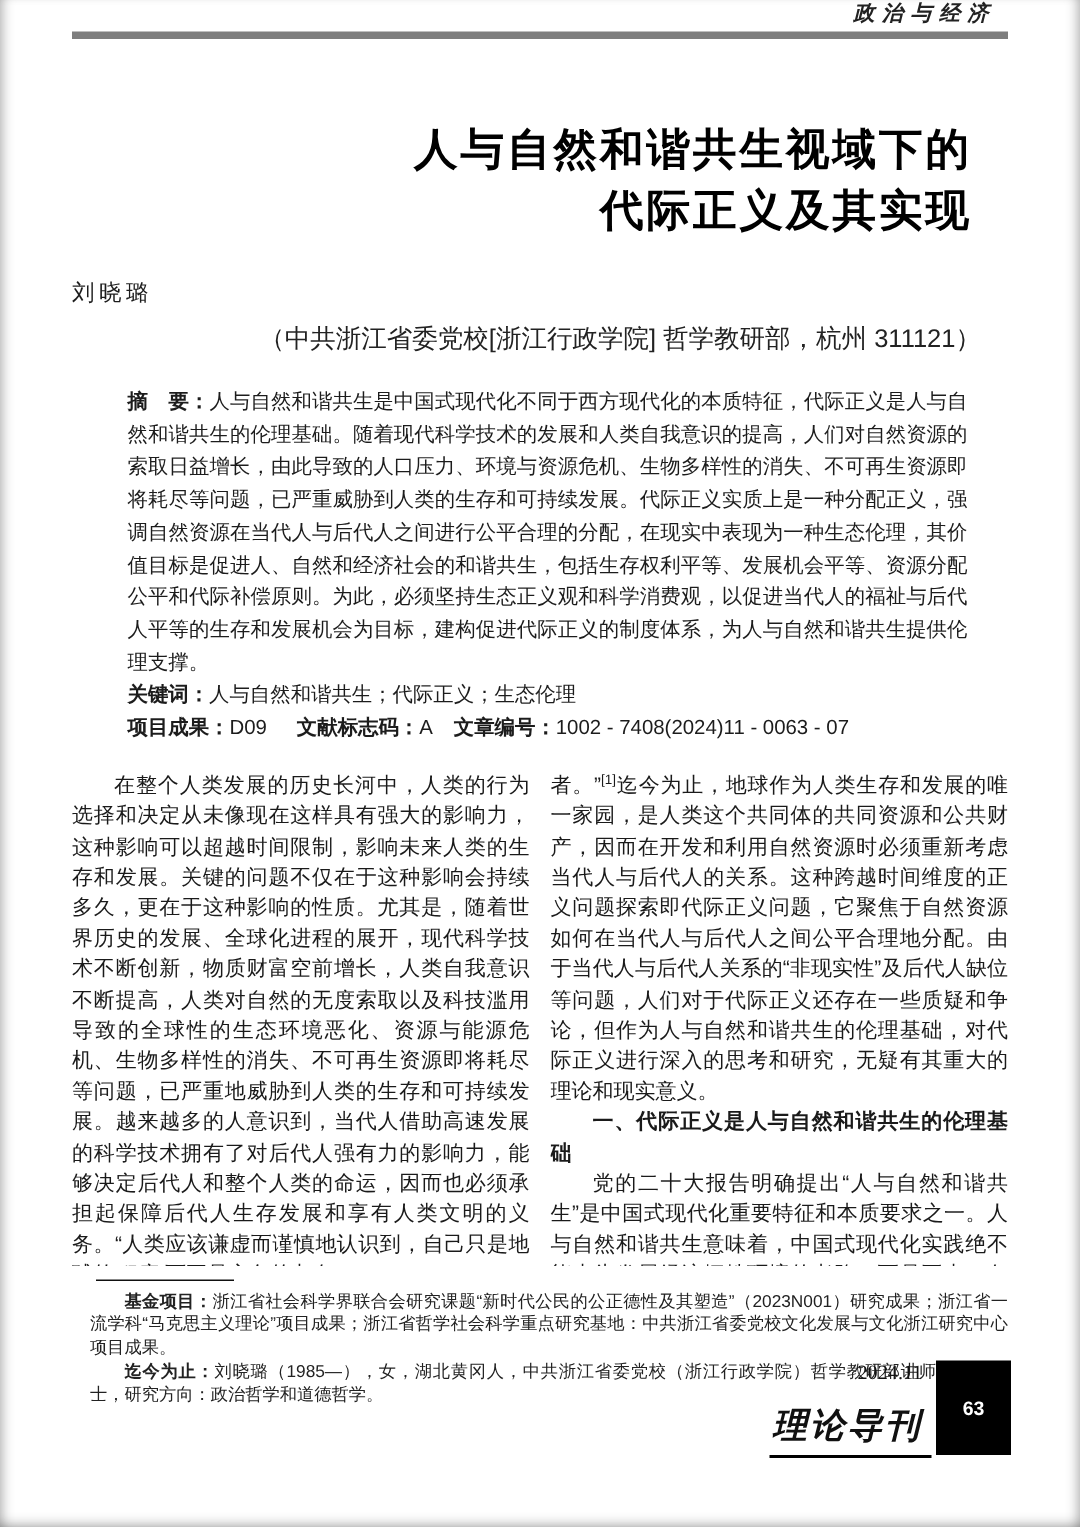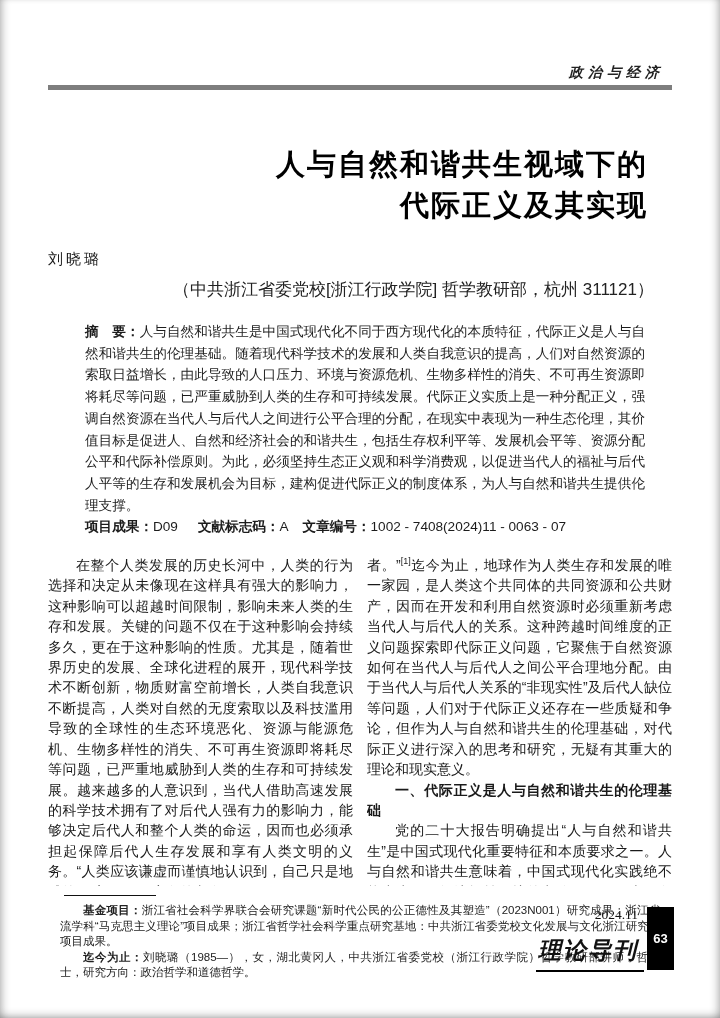--- a/index.html
+++ b/index.html
@@ -7,21 +7,21 @@
     position:relative; width:720px; height:1018px; background:#fff;
     font-family:"Liberation Sans", sans-serif; color:#1c1c1c; overflow:hidden;
     box-shadow: inset 7px 0 8px -5px rgba(0,0,0,.28),
                 inset -7px 0 8px -5px rgba(0,0,0,.28),
                 inset 0 -7px 8px -5px rgba(0,0,0,.28);
   }
   .content { position:absolute; left:48px; top:0; width:624px; }
 
   
   .journal-section {
-    text-align:right; padding-top:64px; padding-right:8px;
+    text-align:right; padding-right:8px;
     font-family:"Liberation Serif", serif; font-style:italic; font-weight:bold;
     font-size:14px; letter-spacing:5px; color:#222;
   }
   .header-rule { height:5px; background:#7e7e7e; margin-top:3px; }
 
   
   .title {
     margin-top:54px; text-align:right; padding-right:24px;
     font-weight:bold; font-size:29px; line-height:41px; letter-spacing:2px; color:#000;
   }
@@ -52,21 +52,21 @@
   .page-footer { position:absolute; right:46px; bottom:46px; display:flex; align-items:stretch; }
   .footer-line-group {
     display:flex; align-items:flex-end; gap:12px;
     border-bottom:2.5px solid #000; padding:0 6px 4px 2px;flex-direction:column;
   }
   .footer-date { font-family:"Liberation Serif", serif; font-size:13.5px; color:#111; }
   .footer-journal { font-family:"Liberation Serif", serif; font-style:italic; font-weight:bold; font-size:23px; letter-spacing:2px; color:#111; }
   .footer-pagebox {
     background:#000; color:#fff; font-size:13px; font-weight:bold;
     display:flex; align-items:center; justify-content:center;
-    width:27px; margin-left:3px; margin-bottom:2px;
+    width:50px; margin-left:3px; margin-bottom:2px;
   }
 </style>
 </head>
 <body>
 
 <div class="page">
   <div class="content">
 
     <div class="journal-section">政治与经济</div>
     <div class="header-rule"></div>
@@ -74,20 +74,21 @@
     <div class="title">
       <div>人与自然和谐共生视域下的</div>
       <div>代际正义及其实现</div>
     </div>
 
     <div class="author">刘晓璐</div>
     <div class="affiliation">（中共浙江省委党校[浙江行政学院] 哲学教研部，杭州 311121）</div>
 
     <div class="meta">
       <p style="margin:0"><b>摘　要：</b><span>人与自然和谐共生是中国式现代化不同于西方现代化的本质特征，代际正义是人与自然和谐共生的伦理基础。随着现代科学技术的发展和人类自我意识的提高，人们对自然资源的索取日益增长，由此导致的人口压力、环境与资源危机、生物多样性的消失、不可再生资源即将耗尽等问题，已严重威胁到人类的生存和可持续发展。代际正义实质上是一种分配正义，强调自然资源在当代人与后代人之间进行公平合理的分配，在现实中表现为一种生态伦理，其价值目标是促进人、自然和经济社会的和谐共生，包括生存权利平等、发展机会平等、资源分配公平和代际补偿原则。为此，必须坚持生态正义观和科学消费观，以促进当代人的福祉与后代人平等的生存和发展机会为目标，建构促进代际正义的制度体系，为人与自然和谐共生提供伦理支撑。</span></p>
+      <p style="margin:0"><b>关键词：</b><span>人与自然和谐共生；代际正义；生态伦理</span></p>
       <p class="clc-line" style="margin:0"><b>项目成果：</b><span class="gap1">D09</span><b>文献标志码：</b><span class="gap2">A</span><b>文章编号：</b><span>1002 - 7408(2024)11 - 0063 - 07</span></p>
     </div>
 
     <div class="columns">
       <div class="col">
         <p class="p-indent">在整个人类发展的历史长河中，人类的行为选择和决定从未像现在这样具有强大的影响力，这种影响可以超越时间限制，影响未来人类的生存和发展。关键的问题不仅在于这种影响会持续多久，更在于这种影响的性质。尤其是，随着世界历史的发展、全球化进程的展开，现代科学技术不断创新，物质财富空前增长，人类自我意识不断提高，人类对自然的无度索取以及科技滥用导致的全球性的生态环境恶化、资源与能源危机、生物多样性的消失、不可再生资源即将耗尽等问题，已严重地威胁到人类的生存和可持续发展。越来越多的人意识到，当代人借助高速发展的科学技术拥有了对后代人强有力的影响力，能够决定后代人和整个人类的命运，因而也必须承担起保障后代人生存发展和享有人类文明的义务。“人类应该谦虚而谨慎地认识到，自己只是地球的‘租客’而不是永久的占有</p>
       </div>
       <div class="col">
         <p><span>者。”</span><sup class="ref">[1]</sup><span>迄今为止，地球作为人类生存和发展的唯一家园，是人类这个共同体的共同资源和公共财产，因而在开发和利用自然资源时必须重新考虑当代人与后代人的关系。这种跨越时间维度的正义问题探索即代际正义问题，它聚焦于自然资源如何在当代人与后代人之间公平合理地分配。由于当代人与后代人关系的“非现实性”及后代人缺位等问题，人们对于代际正义还存在一些质疑和争论，但作为人与自然和谐共生的伦理基础，对代际正义进行深入的思考和研究，无疑有其重大的理论和现实意义。</span></p>
         <p class="sec-heading">一、代际正义是人与自然和谐共生的伦理基础</p>

